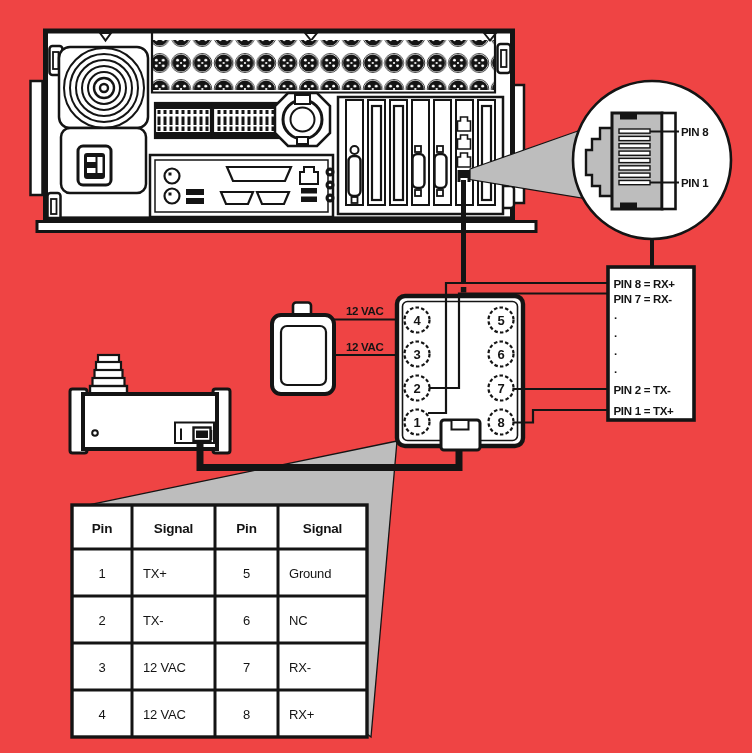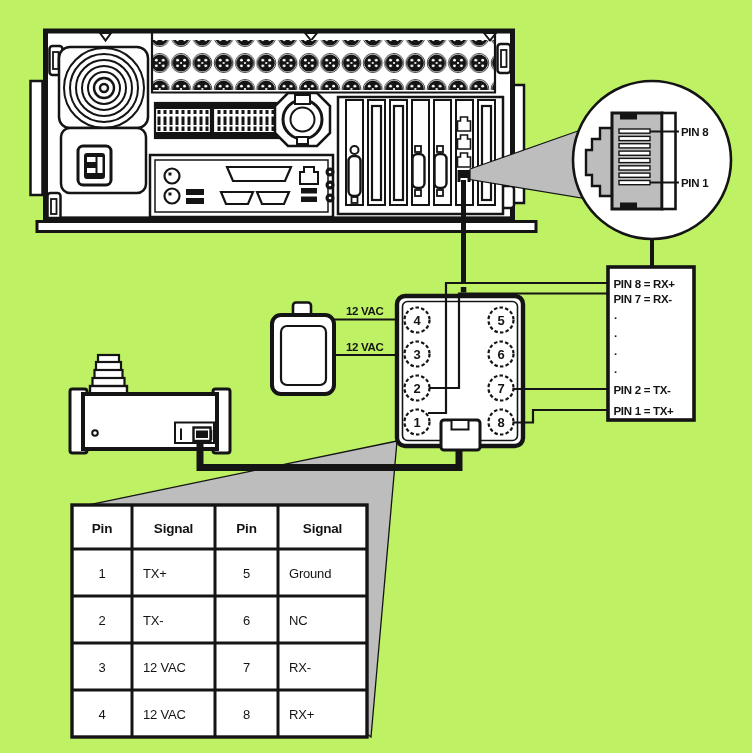--- a/index.html
+++ b/index.html
@@ -1,16 +1,16 @@
 <!DOCTYPE html>
 <html><head>
 <meta charset="utf-8">
 <style>
   html,body{margin:0;padding:0;background:#ffffff;}
-  .canvas{position:relative;width:752px;height:753px;background:#bef264;overflow:hidden;}
+  .canvas{position:relative;width:752px;height:753px;background:#ef4444;overflow:hidden;}
   svg{position:absolute;left:0;top:0;}
   svg text{font-family:"Liberation Sans","DejaVu Sans",sans-serif;fill:#141414;}
   .b11{font-size:11.5px;font-weight:bold;letter-spacing:-0.3px;}
   .b12{font-size:13px;font-weight:bold;letter-spacing:-0.3px;}
   .th{font-size:13.5px;font-weight:bold;letter-spacing:-0.2px;}
   .td{font-size:13px;font-weight:normal;letter-spacing:-0.2px;}
   .ink{stroke:#141414;fill:none;}
   .inkf{fill:#141414;stroke:none;}
   .wht{fill:#ffffff;stroke:#141414;}
   .gry{fill:#bdbdbd;stroke:#141414;}

